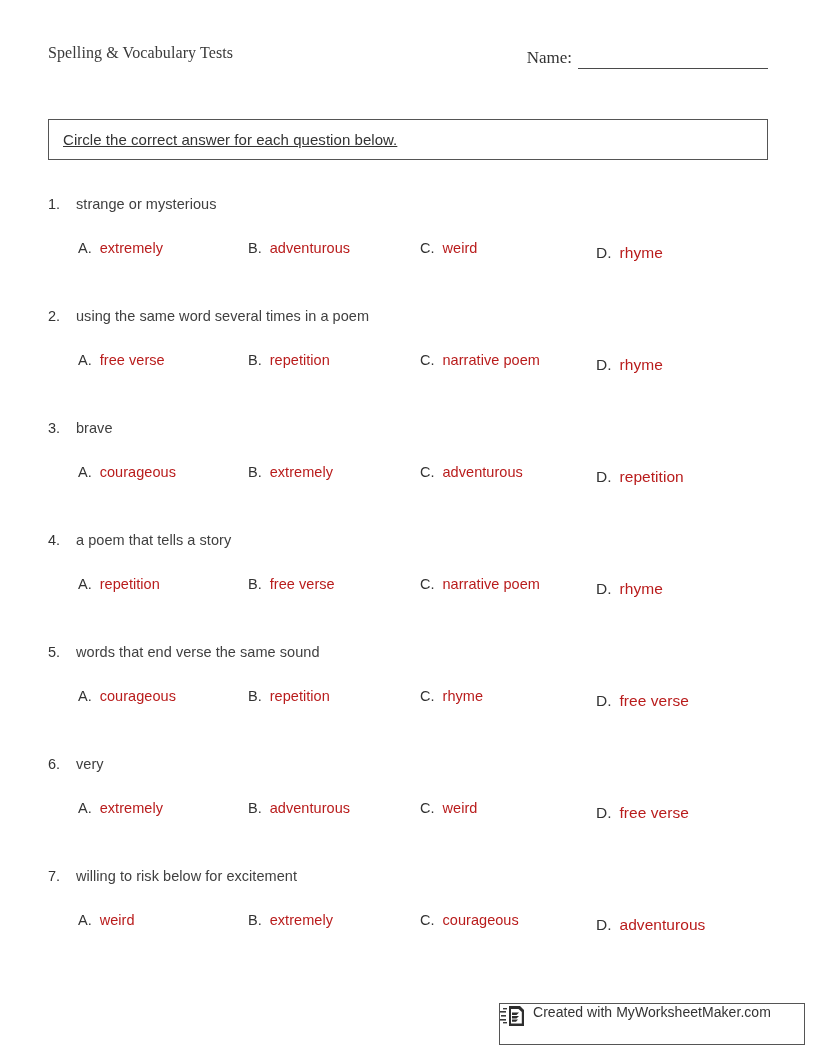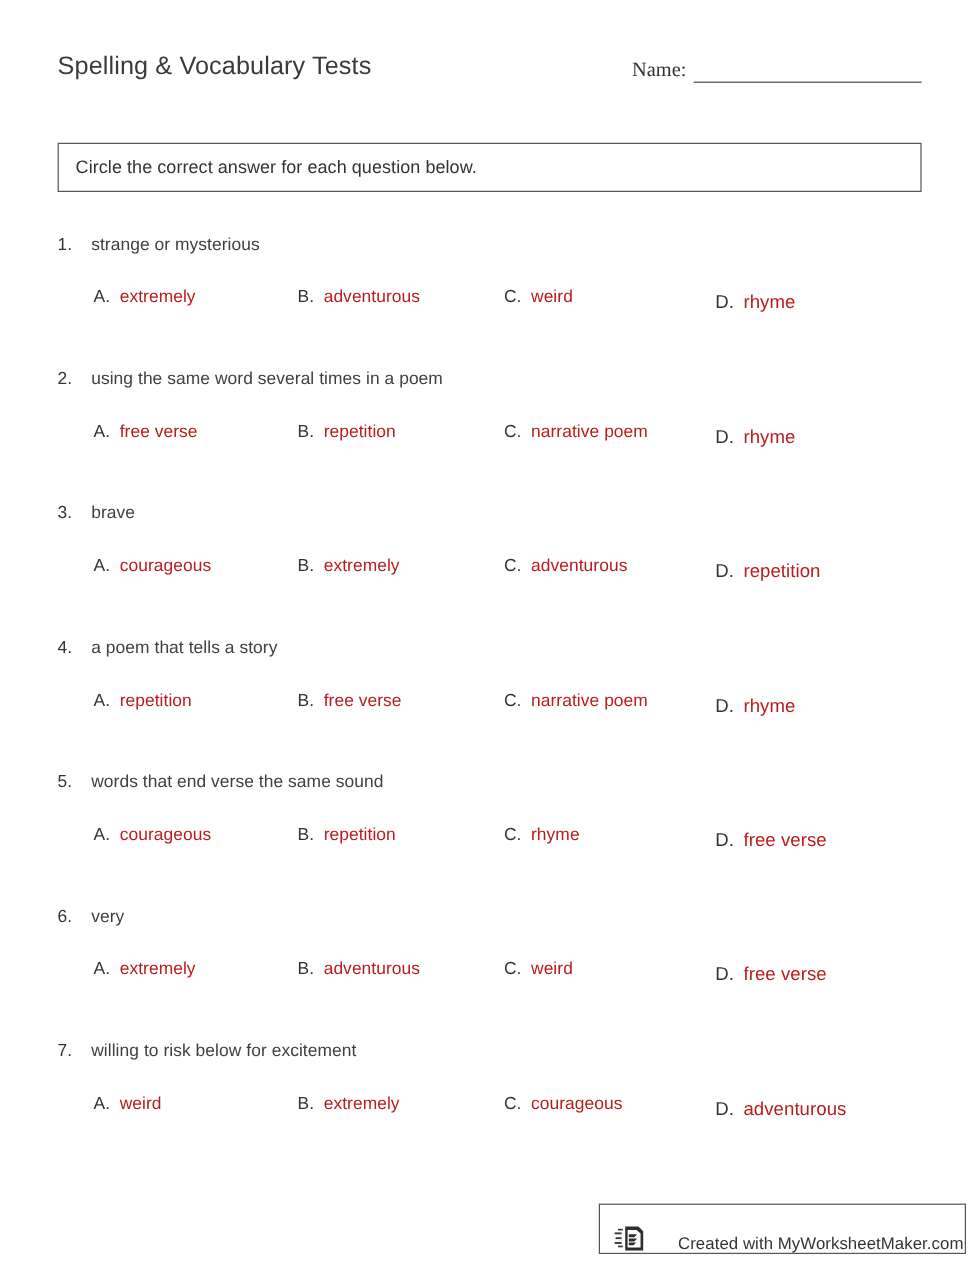--- a/index.html
+++ b/index.html
@@ -21,24 +21,25 @@
     position: absolute;
     top: 44px;
     left: 48px;
     right: 48px;
     height: 30px;
   }
   .worksheet-title {
     position: absolute;
     left: 0;
     top: 0;
-    font-size: 21px;
+    font-size: 16px;
     color: #3a3a3a;
     letter-spacing: 0.1px;
     white-space: nowrap;
+    font-family: Liberation Serif, serif;
   }
   .name-block {
     position: absolute;
     right: 0;
     top: 4px;
     display: flex;
     align-items: flex-end;
   }
   .name-label {
     font-family: "Liberation Serif", serif;
@@ -59,20 +60,21 @@
     position: absolute;
     left: 48px;
     top: 119px;
     width: 720px;
     height: 41px;
     border: 1.2px solid #555555;
     box-sizing: border-box;
     display: flex;
     align-items: center;
     background: #ffffff;
+    text-decoration: underline;
   }
   .instruction-text {
     font-size: 15px;
     color: #333333;
     padding-left: 14px;
     letter-spacing: 0.05px;
   }
 
   
   .questions {
@@ -137,23 +139,21 @@
   .footer-badge {
     position: absolute;
     left: 499px;
     top: 1003px;
     width: 306px;
     height: 42px;
     border: 1.2px solid #555555;
     box-sizing: border-box;
     background: #ffffff;
     display: flex;
-    align-items: flex-end;
-    padding-left: 12px;
-    gap: 20px;
+    align-items: flex-start;
   }
   .footer-logo {
     width: 26px;
     height: 24px;
     flex: none;
     margin-right: 7px;
     display: block;
   }
   .footer-text {
     font-size: 14px;

